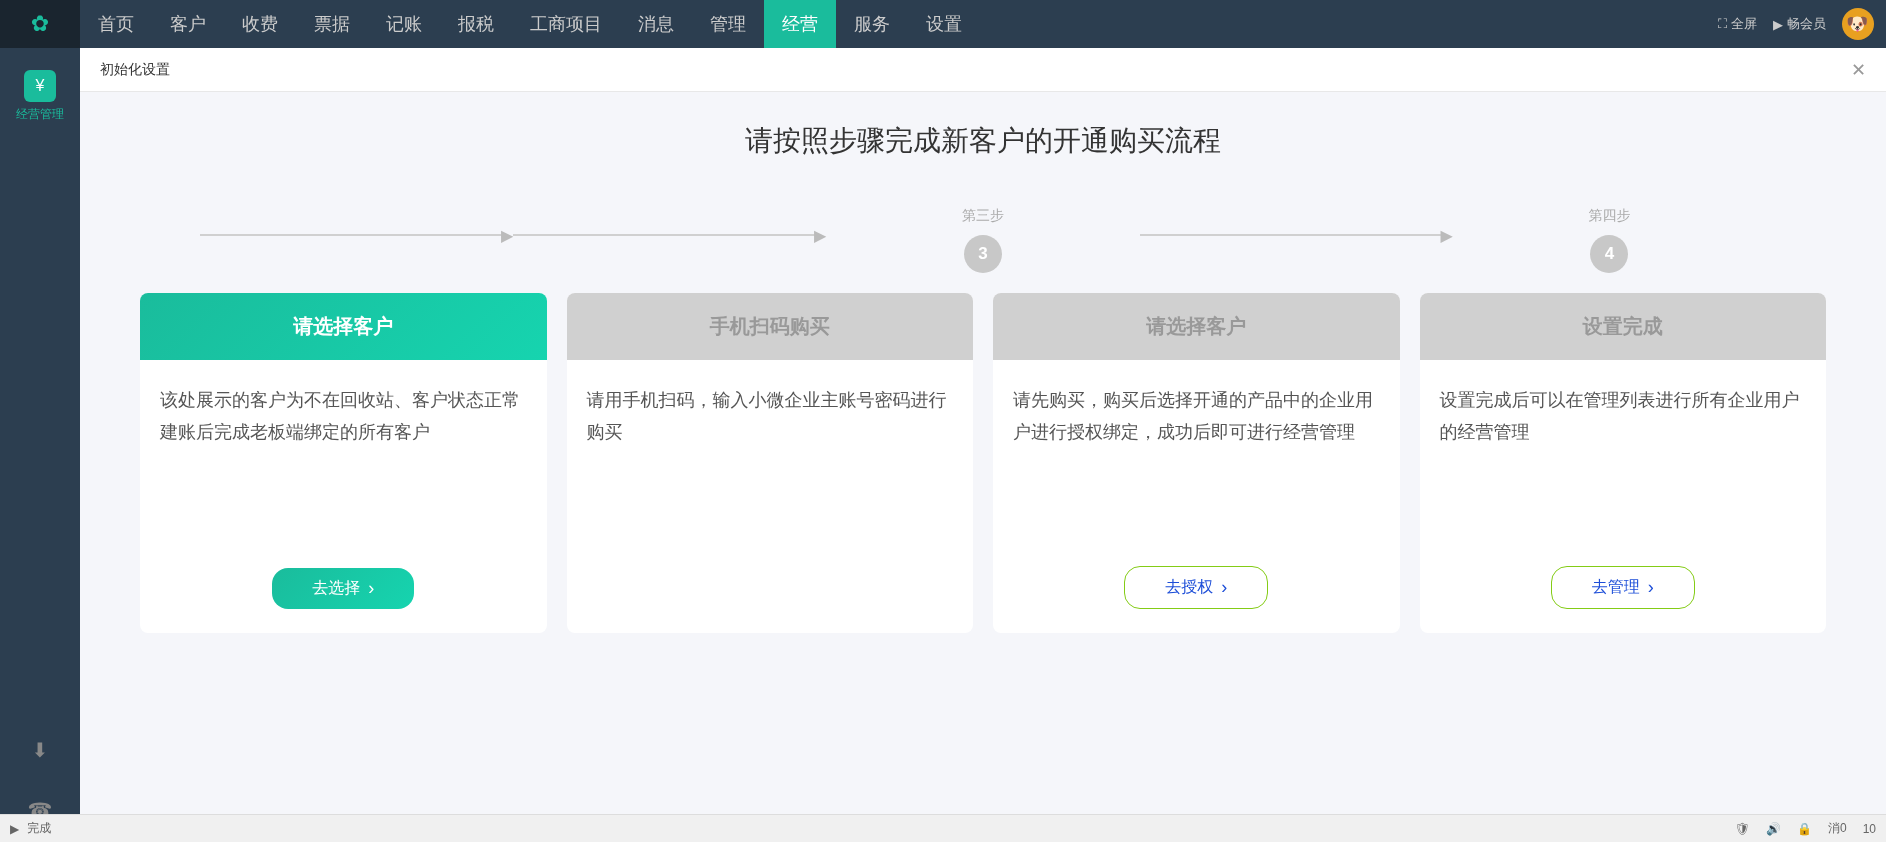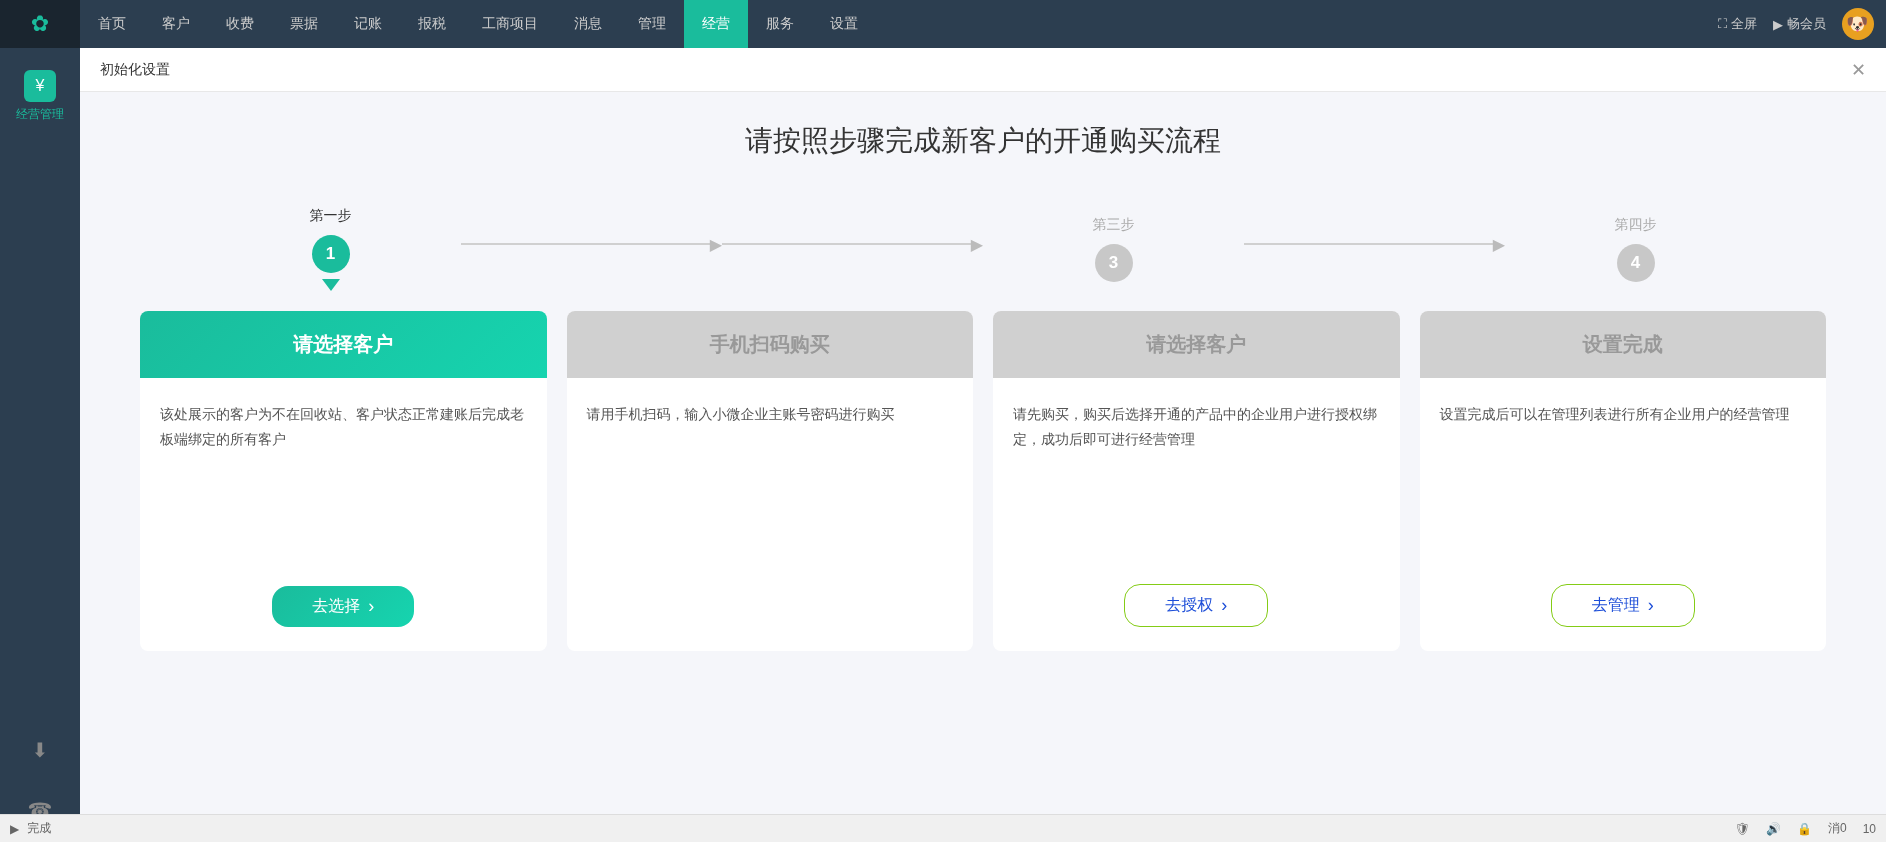--- a/index.html
+++ b/index.html
@@ -9,21 +9,21 @@
     .top-nav {
       height: 48px;
       background: #2c3e50;
       display: flex;
       align-items: center;
       padding: 0 0 0 80px;
       position: relative;
     }
     .top-nav-item {
       color: #ccc;
-      font-size: 14px;
+      font-size: 18px;
       padding: 0 18px;
       height: 48px;
       display: flex;
       align-items: center;
       cursor: pointer;
     }
     .top-nav-item.active {
       background: #1abc9c;
       color: #fff;
     }
@@ -174,21 +174,21 @@
       background: linear-gradient(135deg, #1abc9c, #16d4af);
     }
     .card-header.inactive-header {
       background: #d0d0d0;
       color: #999;
     }
     .card-body {
       padding: 24px 20px;
       flex: 1;
       color: #555;
-      font-size: 14px;
+      font-size: 18px;
       line-height: 1.8;
     }
     .card-footer {
       padding: 16px 20px 24px;
       display: flex;
       justify-content: center;
     }
     .btn-action {
       padding: 10px 40px;
       border-radius: 16px;
@@ -344,25 +344,20 @@
   <div class="page-header">
     <span class="page-header-title">初始化设置</span>
     <span class="page-header-close">✕</span>
   </div>
 
   <div class="setup-container">
     <h2 class="setup-title">请按照步骤完成新客户的开通购买流程</h2>
 
     <div class="steps-wrapper">
 
-      <div class="step-block">
-        <span class="step-name active">第一步</span>
-        <div class="step-num active">1</div>
-        <div class="step-down-arrow"></div>
-      </div>
 
       <div class="step-arrow">
         <div class="step-arrow-line"></div>
         <div class="step-arrow-head">▶</div>
       </div>
 
 
       <div class="step-arrow">
         <div class="step-arrow-line"></div>
         <div class="step-arrow-head">▶</div>

